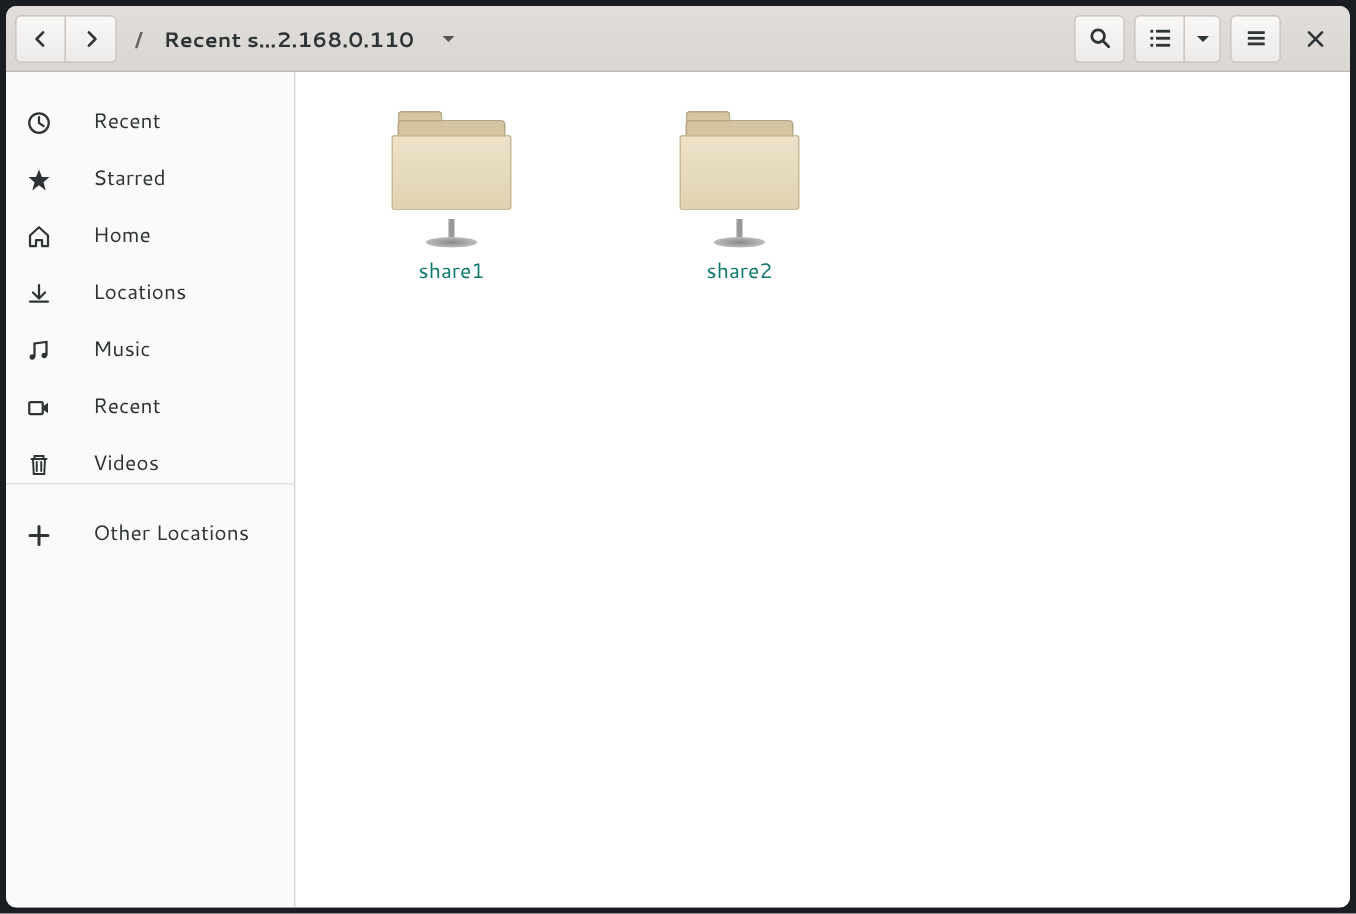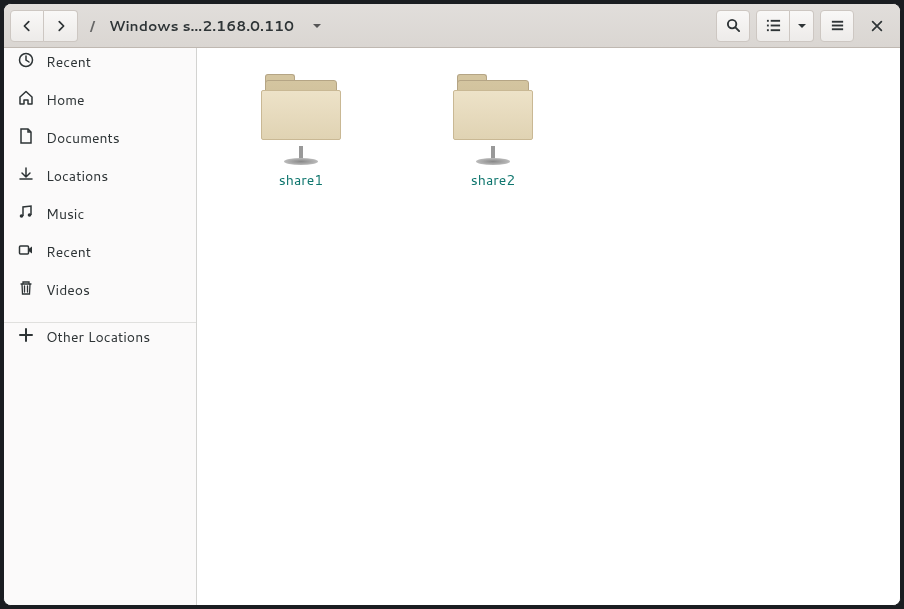--- a/index.html
+++ b/index.html
@@ -78,23 +78,23 @@
       width: 193px;
       background: #fbfafa;
       border-right: 1px solid #d3d3d1;
       display: flex;
       flex-direction: column;
       padding-top: 4px;
     }
     .sidebar-item {
       height: 38px;
       display: flex;
-      align-items: flex-start;
+      align-items: flex-end;
       padding: 0 14px;
-      gap: 12px;
+      gap: 28px;
       cursor: pointer;
       color: #2e3436;
     }
     .sidebar-icon { width: 16px; height: 16px; display: flex; align-items: center; justify-content: center; color: #2e3436; }
     .sidebar-sep {
       height: 1px;
       background: #e0e0de;
       margin: 4px 0;
     }
     .content {
@@ -189,21 +189,21 @@
           </svg>
       </div>
       <div class="btn">
         <svg width="14" height="14" viewBox="0 0 16 16">
             <path d="M6 3 L11 8 L6 13" stroke="#2e3436" stroke-width="2" fill="none" stroke-linecap="round" stroke-linejoin="round"></path>
           </svg>
       </div>
     </div>
     <div class="pathbar">
       <span class="path-seg path-slash">/</span>
-      <span class="path-seg current">Windows s…2.168.0.110</span>
+      <span class="path-seg current">Recent s…2.168.0.110</span>
       <span style="padding:0 6px;cursor:pointer;">
         <svg width="10" height="10" viewBox="0 0 10 10">
             <path d="M1 3 L5 7 L9 3" fill="#555"></path>
           </svg>
       </span>
     </div>
     <div class="toolbar-right">
       <div class="btn">
         <svg width="15" height="15" viewBox="0 0 16 16">
             <circle cx="6.5" cy="6.5" r="4.5" stroke="#2e3436" stroke-width="2" fill="none"></circle>
@@ -249,33 +249,32 @@
             <svg width="16" height="16" viewBox="0 0 16 16">
               <circle cx="8" cy="8" r="6.5" stroke="#2e3436" stroke-width="1.5" fill="none"></circle>
               <path d="M8 4 L8 8 L11 10" stroke="#2e3436" stroke-width="1.5" fill="none" stroke-linecap="round"></path>
             </svg>
           </span>
         <span>Recent</span>
       </div>
       <div class="sidebar-item">
         <span class="sidebar-icon">
             <svg width="16" height="16" viewBox="0 0 16 16">
+              <path d="M8 1 L10 6 L15 6 L11 9.5 L12.5 15 L8 11.5 L3.5 15 L5 9.5 L1 6 L6 6 Z" fill="#2e3436"></path>
+            </svg>
+          </span>
+        <span>Starred</span>
+      </div>
+      <div class="sidebar-item">
+        <span class="sidebar-icon">
+            <svg width="16" height="16" viewBox="0 0 16 16">
               <path d="M2 7 L8 1.5 L14 7 L14 14 L10 14 L10 10 L6 10 L6 14 L2 14 Z" stroke="#2e3436" stroke-width="1.5" fill="none" stroke-linejoin="round"></path>
             </svg>
           </span>
         <span>Home</span>
-      </div>
-      <div class="sidebar-item">
-        <span class="sidebar-icon">
-            <svg width="16" height="16" viewBox="0 0 16 16">
-              <path d="M3 1 L10 1 L13 4 L13 15 L3 15 Z" stroke="#2e3436" stroke-width="1.5" fill="none"></path>
-              <path d="M10 1 L10 4 L13 4" stroke="#2e3436" stroke-width="1.5" fill="none"></path>
-            </svg>
-          </span>
-        <span>Documents</span>
       </div>
       <div class="sidebar-item">
         <span class="sidebar-icon">
             <svg width="16" height="16" viewBox="0 0 16 16">
               <path d="M8 2 L8 10 M4 7 L8 11 L12 7 M2 13 L14 13" stroke="#2e3436" stroke-width="1.5" fill="none" stroke-linecap="round" stroke-linejoin="round"></path>
             </svg>
           </span>
         <span>Locations</span>
       </div>
       <div class="sidebar-item">

